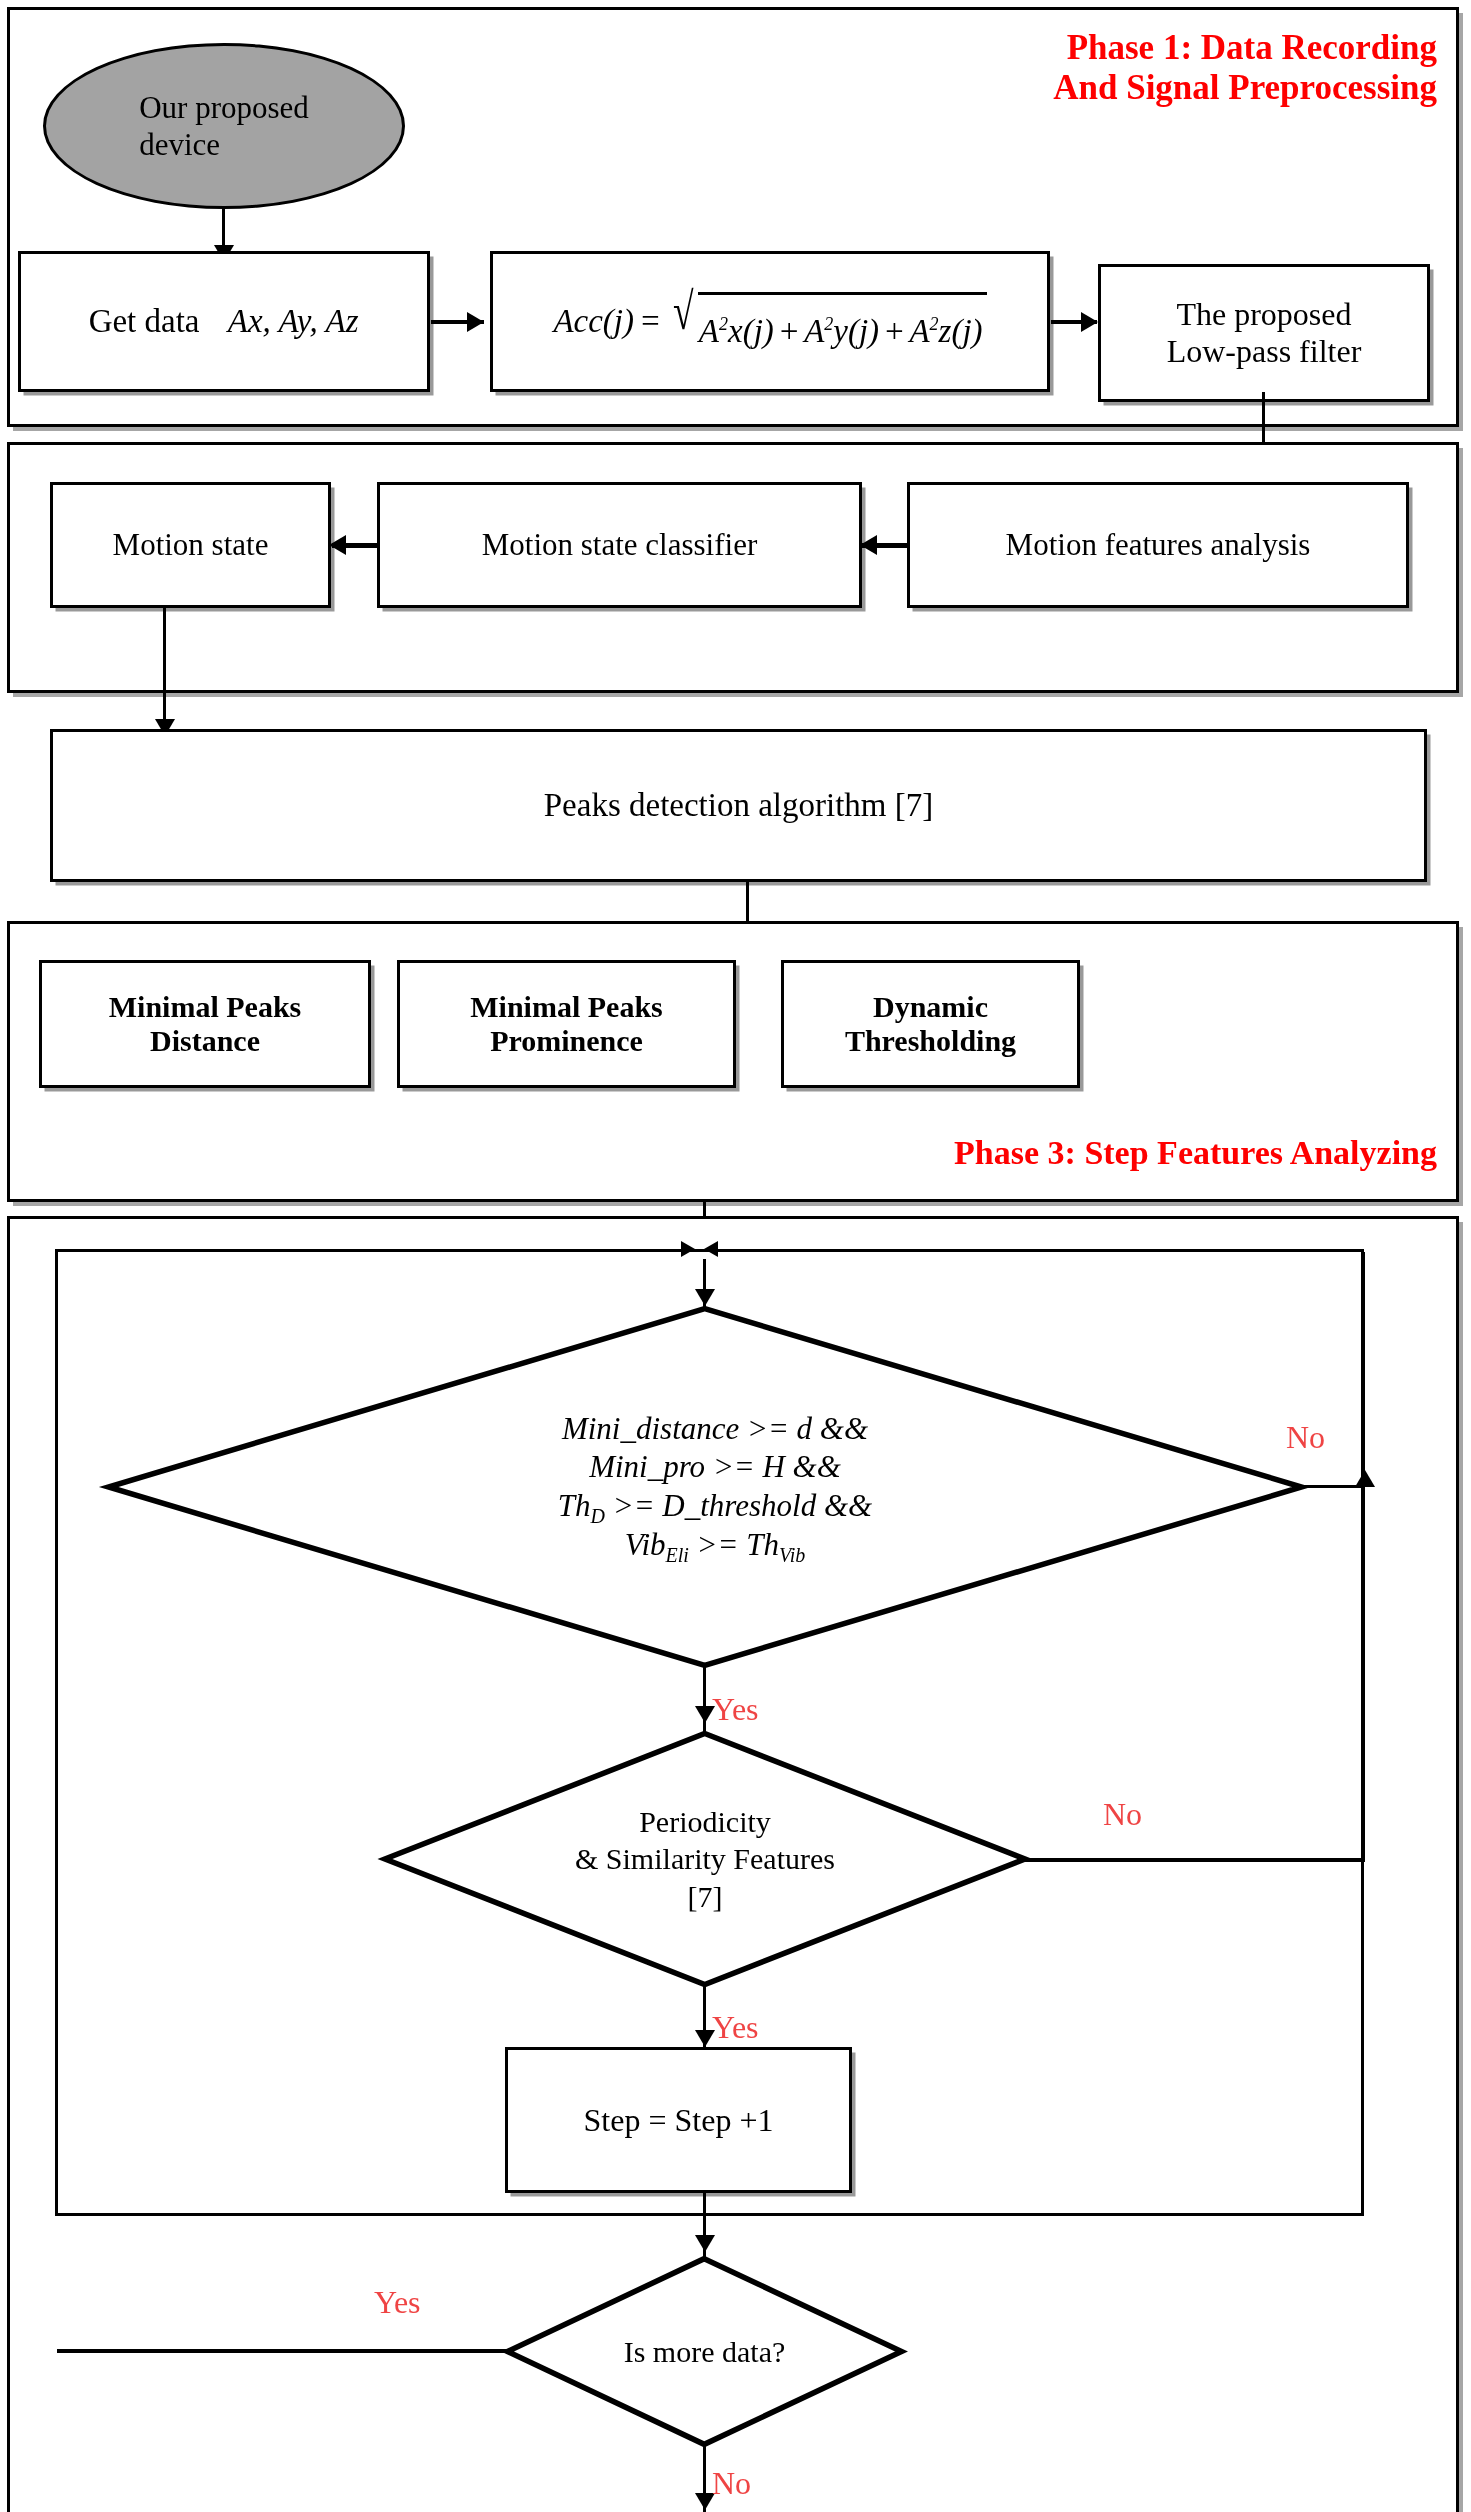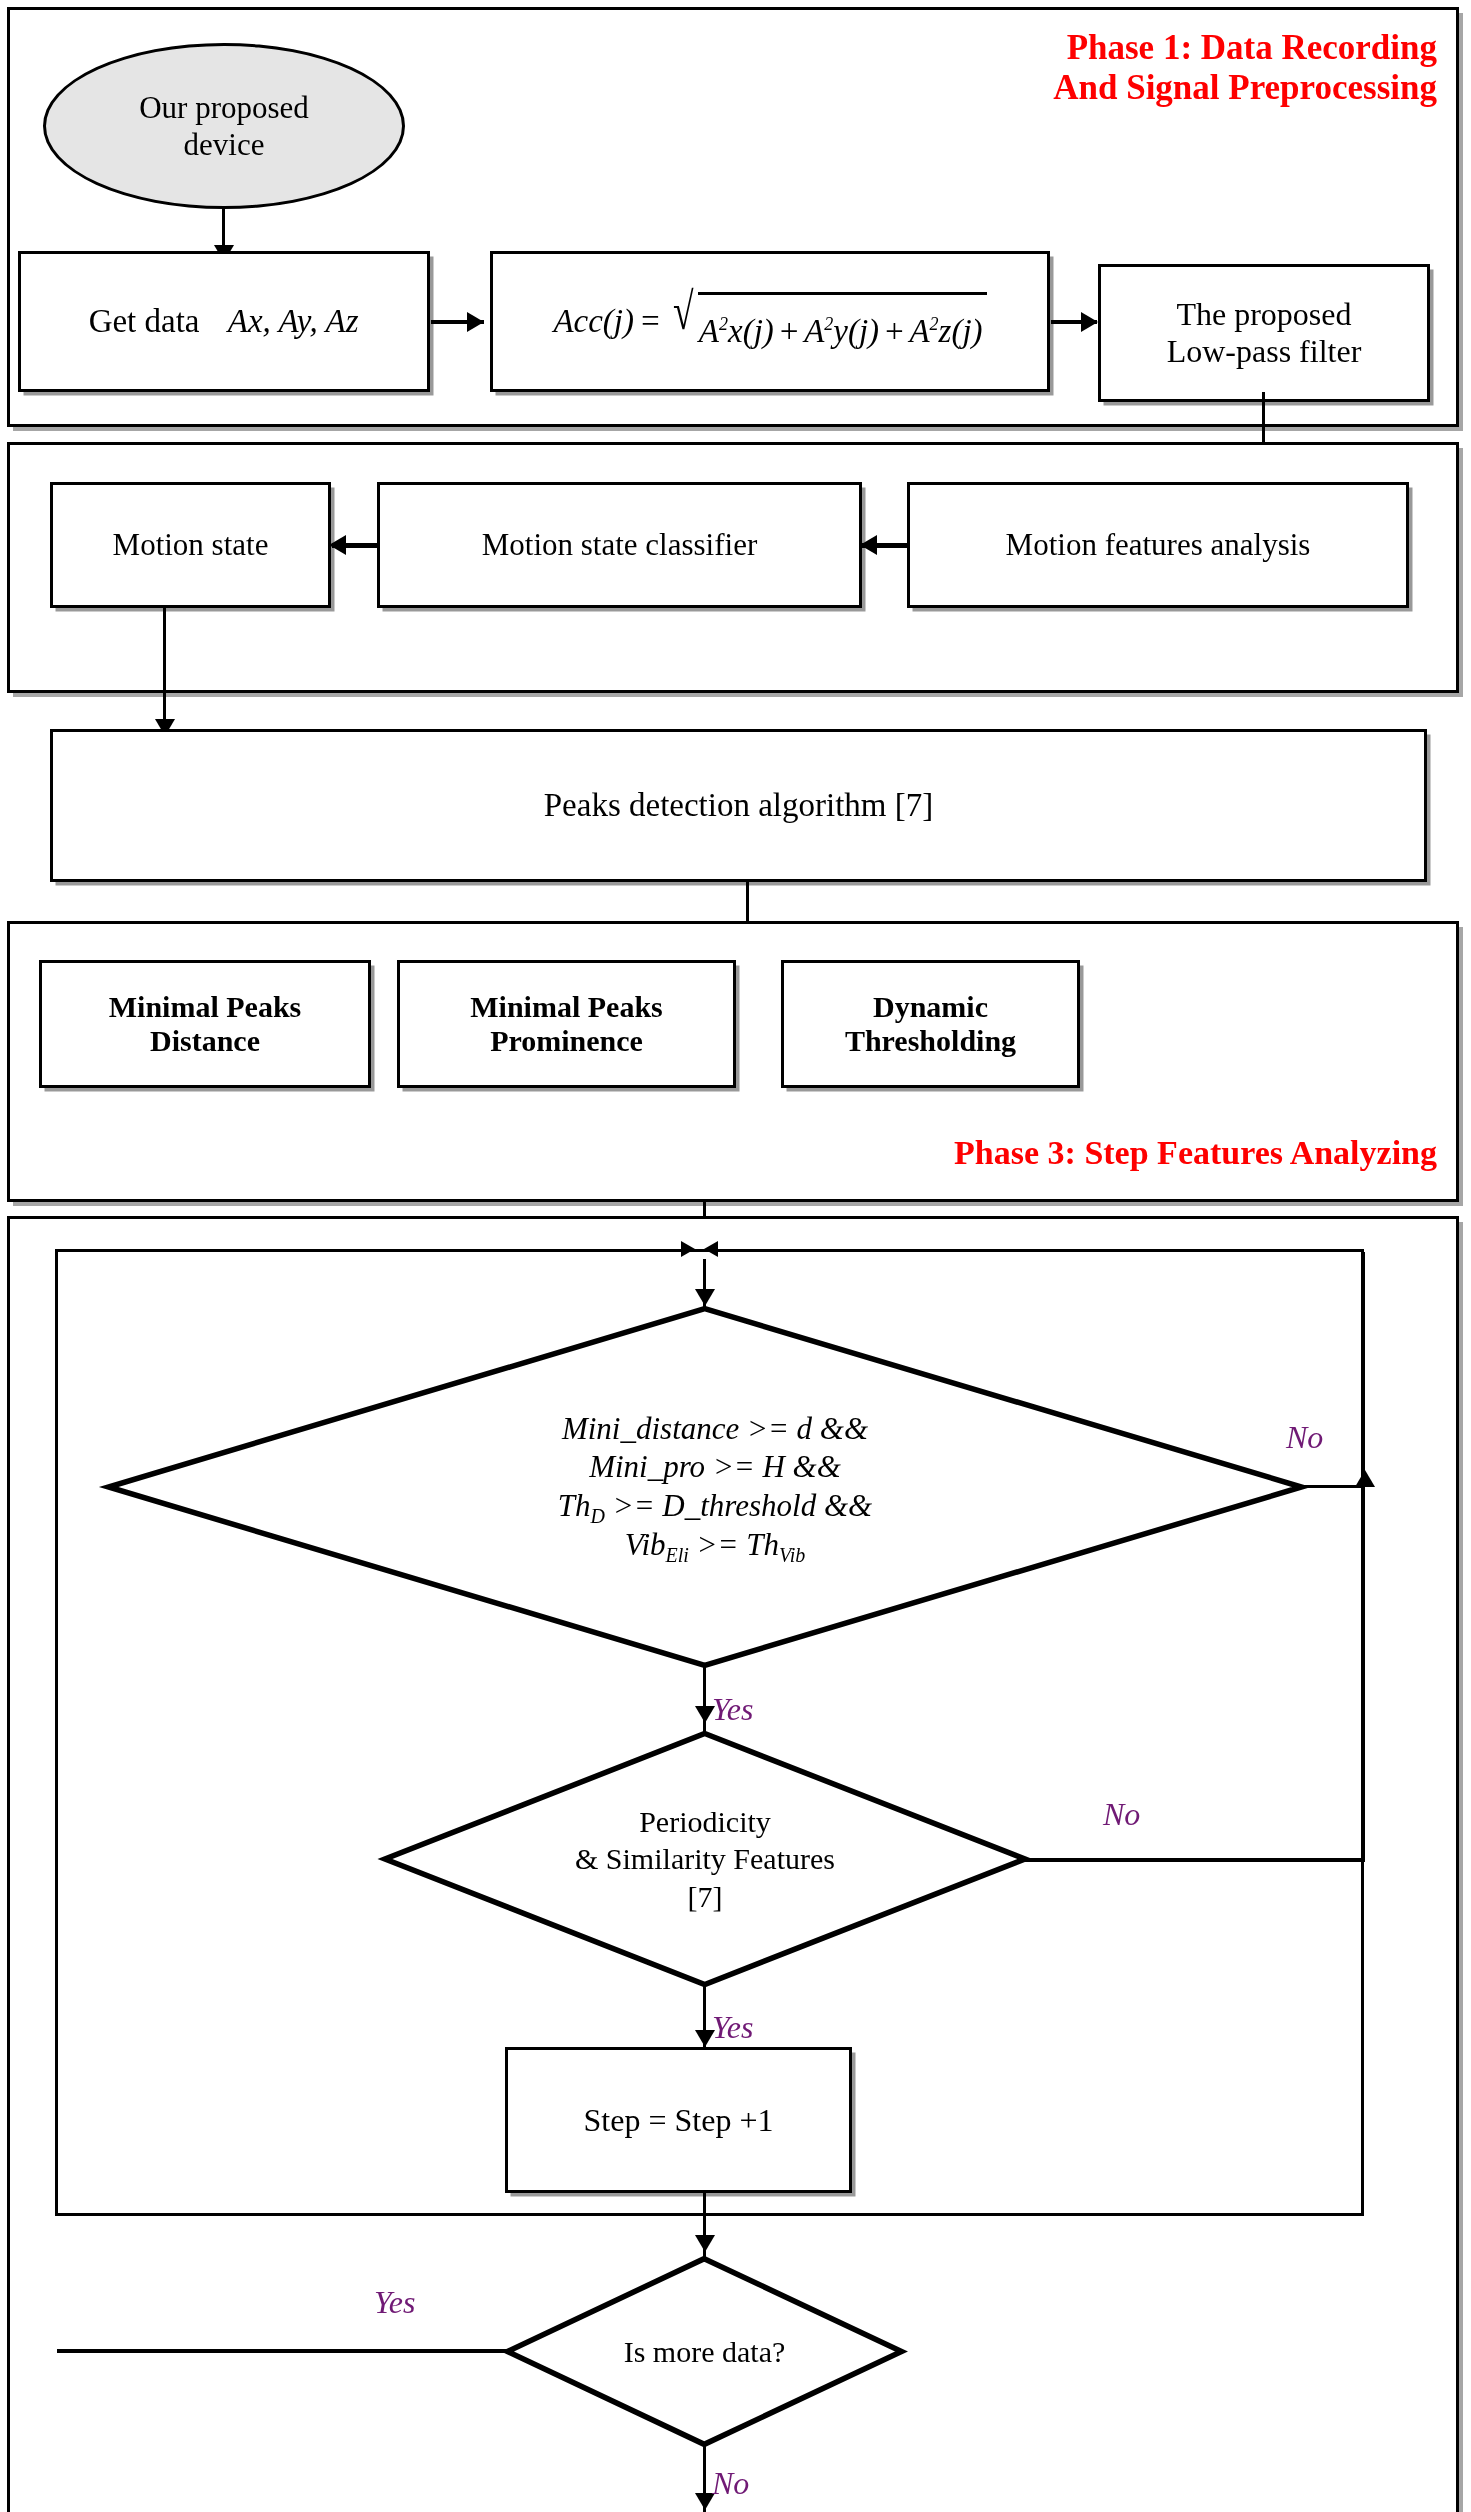--- a/index.html
+++ b/index.html
@@ -22,23 +22,23 @@
     position:absolute;box-sizing:border-box;
     border:3.5px solid #000;background:#fff;
     display:flex;align-items:center;justify-content:center;
     text-align:center;color:#000;line-height:1.15;
     box-shadow:4.5px 4.5px 0 -1px rgba(0,0,0,0.40);
   }
 
   
   .ellipse{
     position:absolute;box-sizing:border-box;
-    border:3.5px solid #000;border-radius:50%;background:#e5e5e5;
+    border:3.5px solid #000;border-radius:50%;background:#a3a3a3;
     display:flex;align-items:center;justify-content:center;
-    text-align:center;line-height:1.2;
+    line-height:1.2;
   }
 
   
   .diamond-wrap{position:absolute;}
   .diamond-wrap svg{position:absolute;left:0;top:0;overflow:visible;}
   .diamond-label{
     position:absolute;left:0;top:0;width:100%;height:100%;
     display:flex;flex-direction:column;align-items:center;justify-content:center;
     text-align:center;line-height:1.25;pointer-events:none;
   }
@@ -61,21 +61,21 @@
     border-top:10px solid transparent;border-bottom:10px solid transparent;
     border-left:17px solid #000;
   }
   .arrow-left{
     position:absolute;width:0;height:0;
     border-top:10px solid transparent;border-bottom:10px solid transparent;
     border-right:17px solid #000;
   }
 
   
-  .edge-label{position:absolute;color:#701a75;white-space:nowrap;font-style:italic;}
+  .edge-label{position:absolute;color:#ef4444;white-space:nowrap;}
 
   
   .phase-caption{
     position:absolute;color:#fe0000;font-weight:bold;
     text-align:right;line-height:1.15;white-space:pre-line;
   }
   .t60{font-size:30px;}
   .t62{font-size:31px;}
   .t64{font-size:32px;}
   .t66{font-size:33px;}

